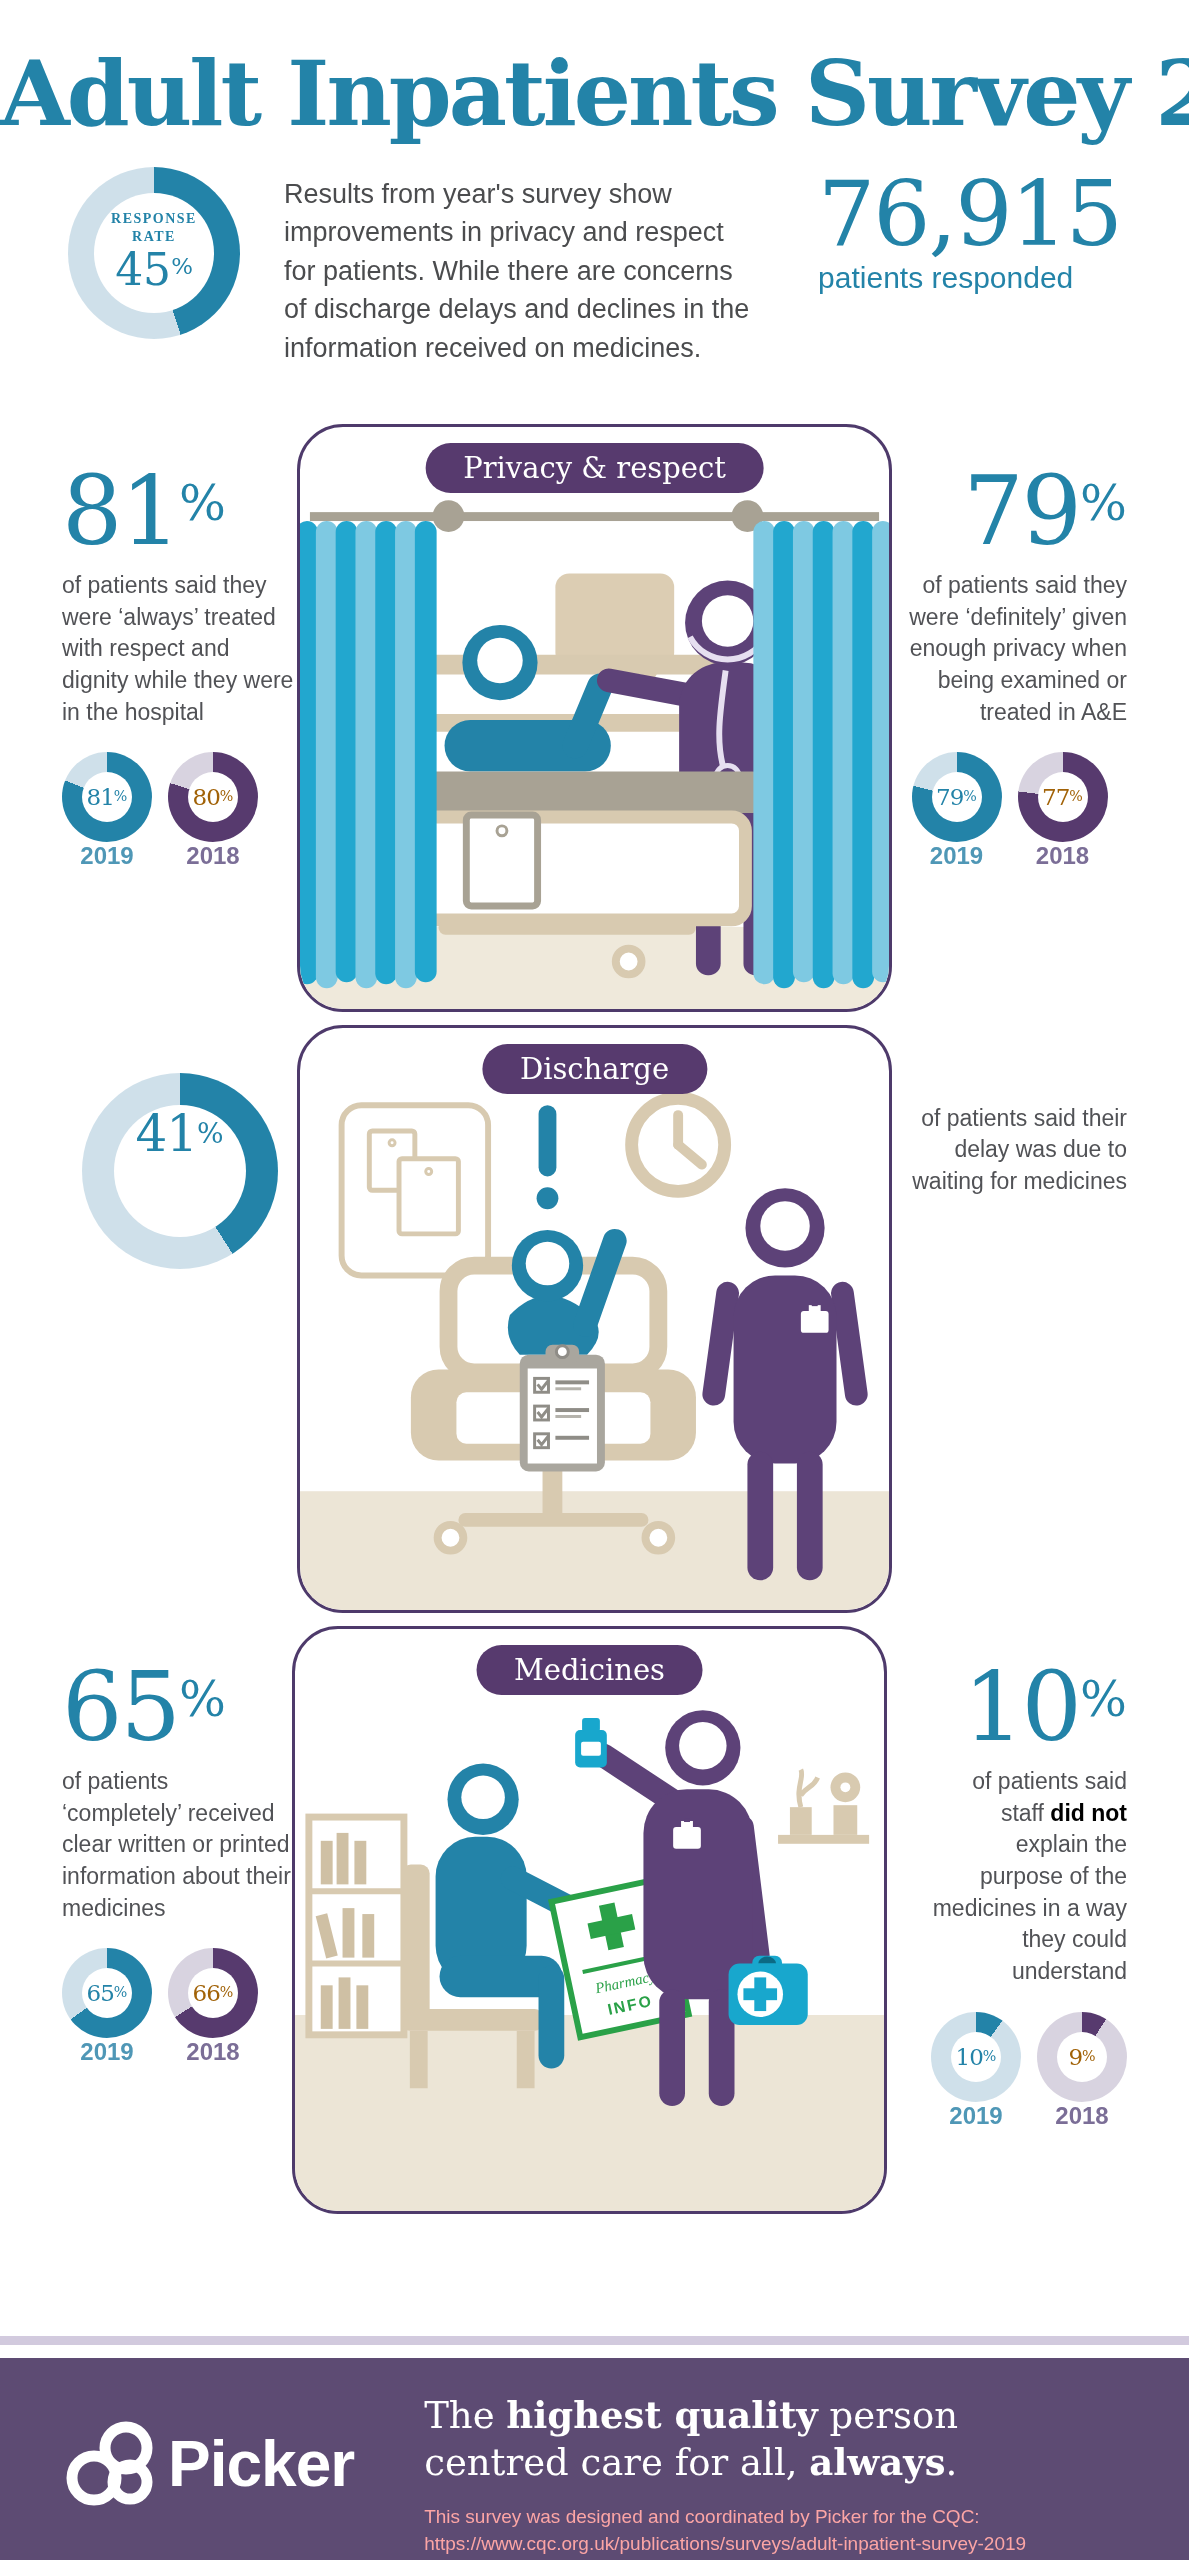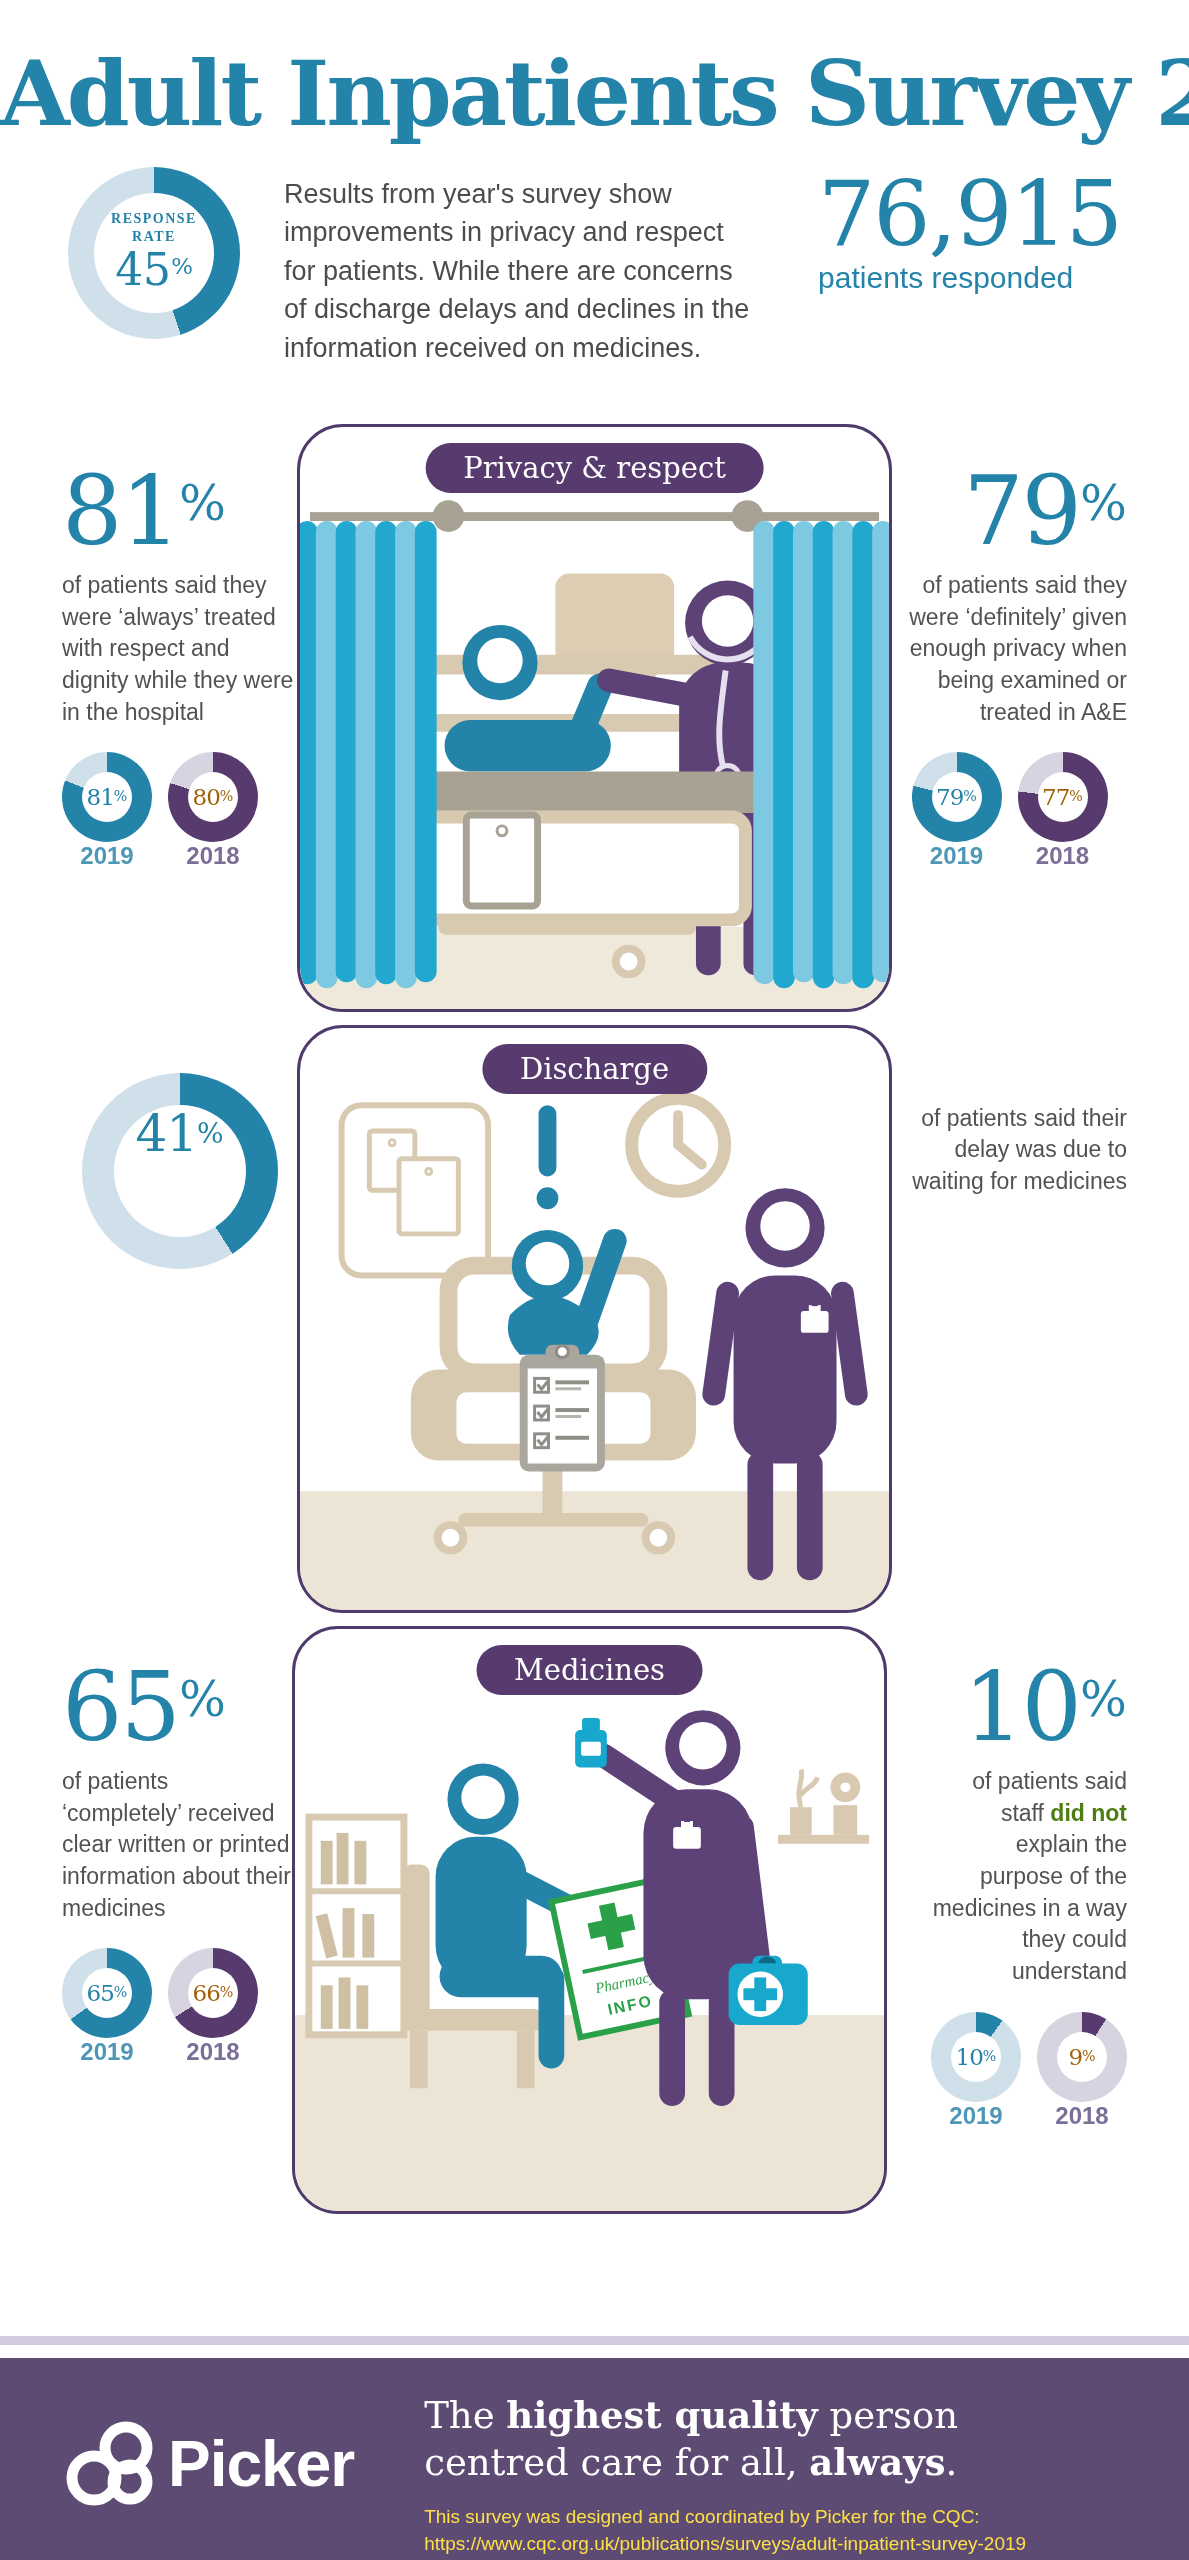--- a/index.html
+++ b/index.html
@@ -24,21 +24,21 @@
   .responded-cap { font-size:30px; color:#2383a8; margin-top:2px; }
 
   
   .section { display:flex; justify-content:space-between; padding:0 62px; margin-top:56px; }
   .section + .section { margin-top:13px; }
   .stat-col { width:240px; padding-top:42px; }
   .stat-col.right { text-align:right; }
   .headline { font-family:"DejaVu Serif", serif; font-size:95px; line-height:0.95; color:#2383a8; letter-spacing:-2px; }
   .pct { font-size:0.52em; vertical-align:0.48em; letter-spacing:0; }
   .stat-text { margin-top:14px; font-size:23px; line-height:1.38; color:#515256; }
-  .stat-text b { color:#4d7c0f; }
+  .stat-text b { color:#000000; }
   .donut-pair { display:flex; gap:16px; margin-top:24px; }
   .stat-col.right .donut-pair { justify-content:center; }
   .mini-wrap { width:90px; text-align:center; }
   .mini-donut { width:90px; height:90px; }
   .mini-hole { position:absolute; inset:20px; background:#fff; border-radius:50%;
                display:flex; align-items:center; justify-content:center; }
   .mini-val { font-family:"DejaVu Serif", serif; font-size:23px; letter-spacing:-1px; }
   .mini-val .pct { font-size:0.62em; vertical-align:0.25em; }
   .year { font-size:24px; margin-top:0;font-weight:bold; }
   .c-teal { color:#2383a8; } .c-purple { color:#a16207; }
@@ -61,21 +61,21 @@
   .scene { position:absolute; inset:0; width:100%; height:100%; }
 
   
   .footer-area { margin-top:auto; }
   .lavender-strip { height:9px; background:#d2cade; margin-bottom:13px; }
   .footer { height:202px; background:#5d4b73; display:flex; align-items:flex-start; padding:34px 60px 0 64px; }
   .brand { display:flex; align-items:center; gap:8px; margin-top:24px; flex:none; }
   .brand-name { color:#fff; font-size:64px; font-weight:bold; letter-spacing:-1px; }
   .footer-right { margin-left:70px; }
   .tagline { font-family:"DejaVu Serif", serif; font-size:37px; color:#fff; width:540px; line-height:1.25; }
-  .footnote { margin-top:16px; font-size:19px; color:#fde047; line-height:1.45; }
+  .footnote { margin-top:16px; font-size:19px; color:#fca5a5; line-height:1.45; }
 </style>
 </head>
 <body>
 
 <div class="page">
 
   <h1 class="title">Adult Inpatients Survey 2019</h1>
 
   <div class="intro-row">
     <div class="resp-wrap">

